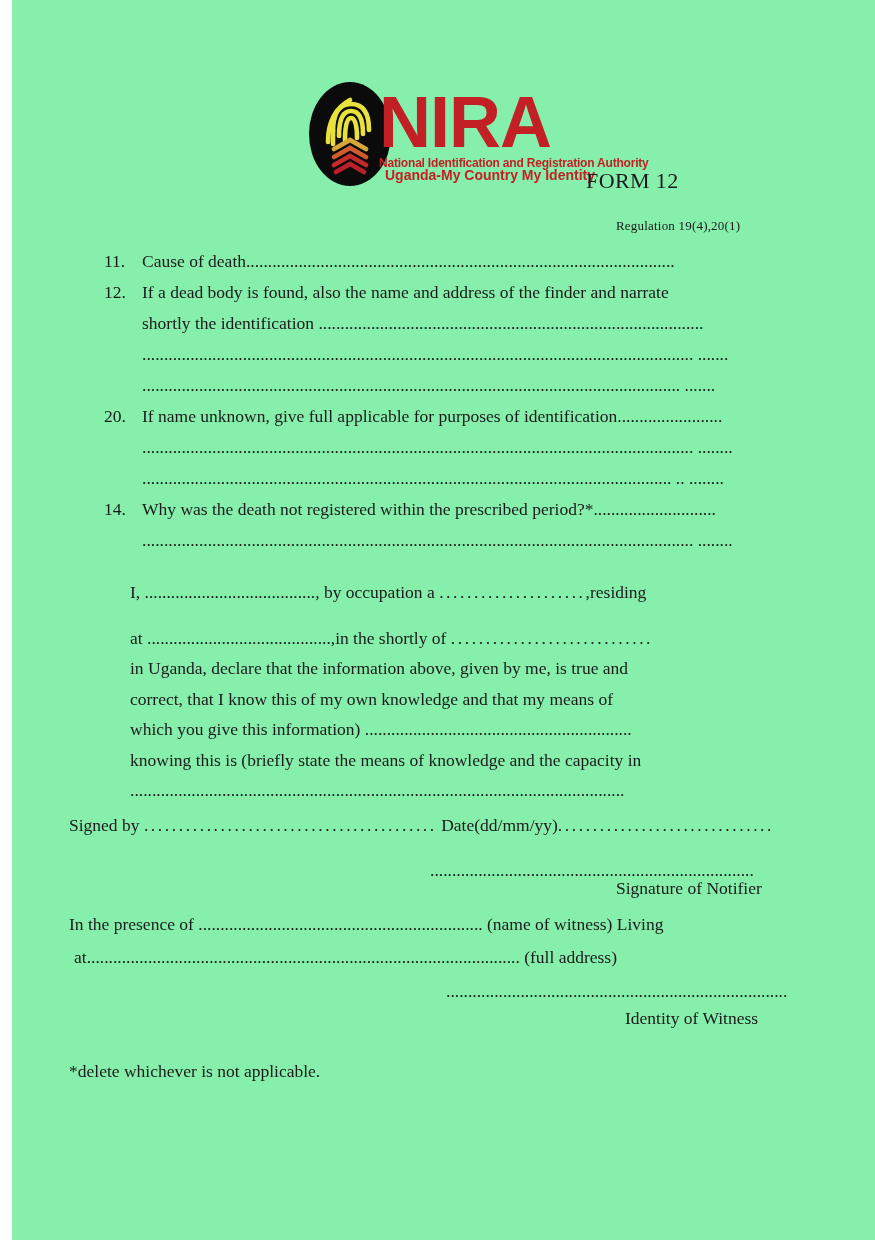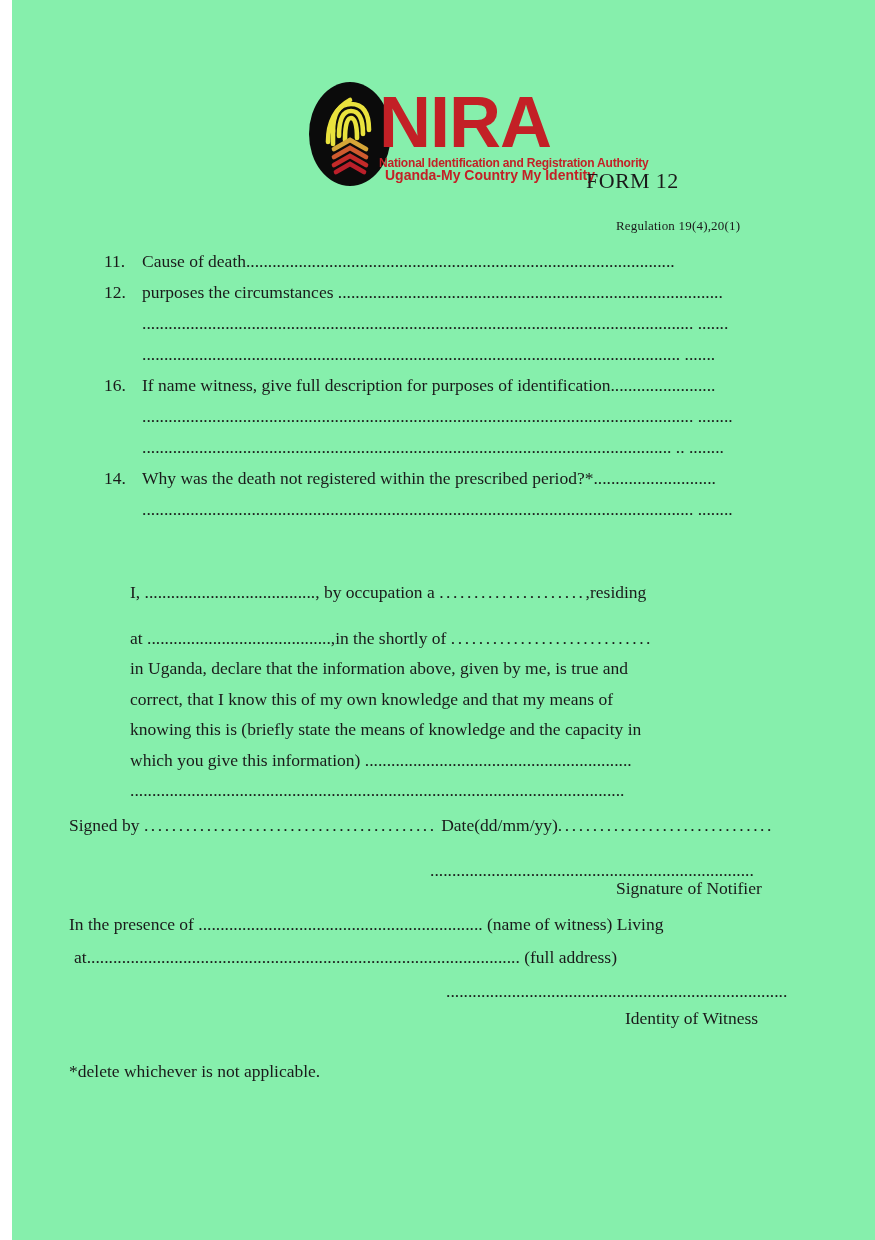--- a/index.html
+++ b/index.html
@@ -261,50 +261,51 @@
 
   <div class="items">
 
     <div class="item">
       <span class="num">11.</span>
       <span class="itxt">Cause of death..................................................................................................</span>
     </div>
 
     <div class="item">
       <span class="num">12.</span>
-      <span class="cont">purposes the circumstances ........................................................................................</span>
+      <span class="itxt">If a dead body is found, also the name and address of the finder and narrate</span>
+      <span class="cont">shortly the identification ........................................................................................</span>
     </div>
     <div class="blank-row">..............................................................................................................................  .......</div>
     <div class="blank-row">...........................................................................................................................  .......</div>
 
     <div class="item">
-      <span class="num">16.</span>
-      <span class="itxt">If name witness, give full description for purposes of identification........................</span>
+      <span class="num">20.</span>
+      <span class="itxt">If name unknown, give full applicable for purposes of identification........................</span>
     </div>
     <div class="blank-row">..............................................................................................................................  ........</div>
     <div class="blank-row">......................................................................................................................... .. ........</div>
 
     <div class="item">
       <span class="num">14.</span>
       <span class="itxt">Why was the death not registered within the prescribed period?*............................</span>
     </div>
     <div class="blank-row">..............................................................................................................................  ........</div>
   </div>
 
   <div class="decl">
     <div class="decl-line sp">
       <span>I, ......................................., by occupation a </span><span class="dots-wide">.....................</span><span>,residing</span>
     </div>
     <div class="decl-line">
       <span>at ..........................................,in the shortly of </span><span class="dots-wide">.............................</span>
     </div>
     <div class="decl-line">in Uganda, declare that the information above, given by me, is true and</div>
     <div class="decl-line">correct, that I know this of my own knowledge and that my means of</div>
+    <div class="decl-line">which you give this information) .............................................................</div>
     <div class="decl-line">knowing this is (briefly state the means of knowledge and the capacity in</div>
-    <div class="decl-line">which you give this information) .............................................................</div>
     <div class="decl-line">.................................................................................................................</div>
   </div>
 
   <div class="sig-block">
     <div class="signed-line">
       <span>Signed by </span><span class="dots-wide">..........................................</span><span> Date(dd/mm/yy)</span><span class="dots-wide">...............................</span>
     </div>
     <div class="sig-rule-1">..........................................................................</div>
   </div>
 

